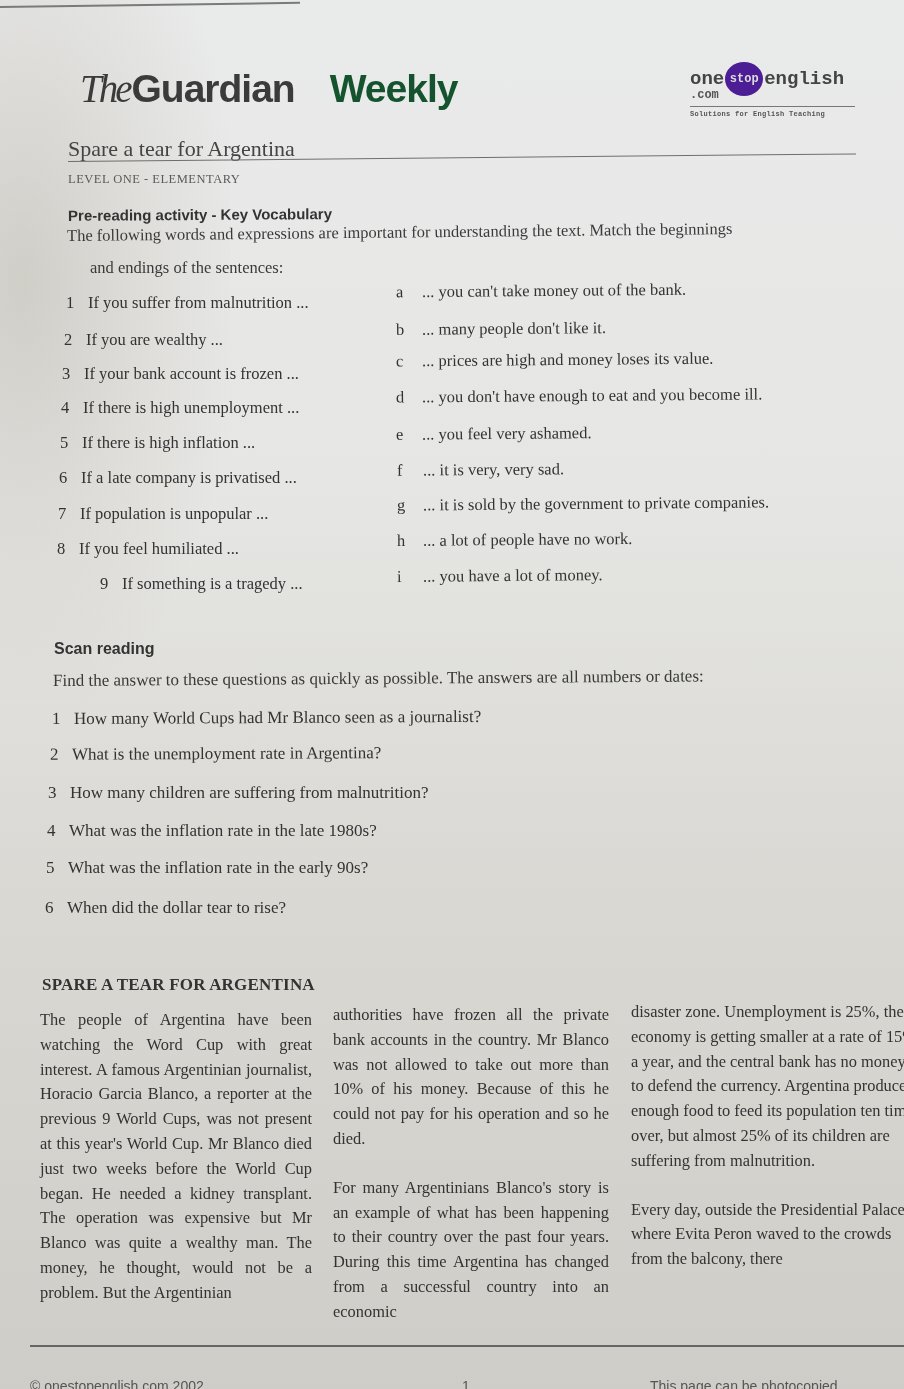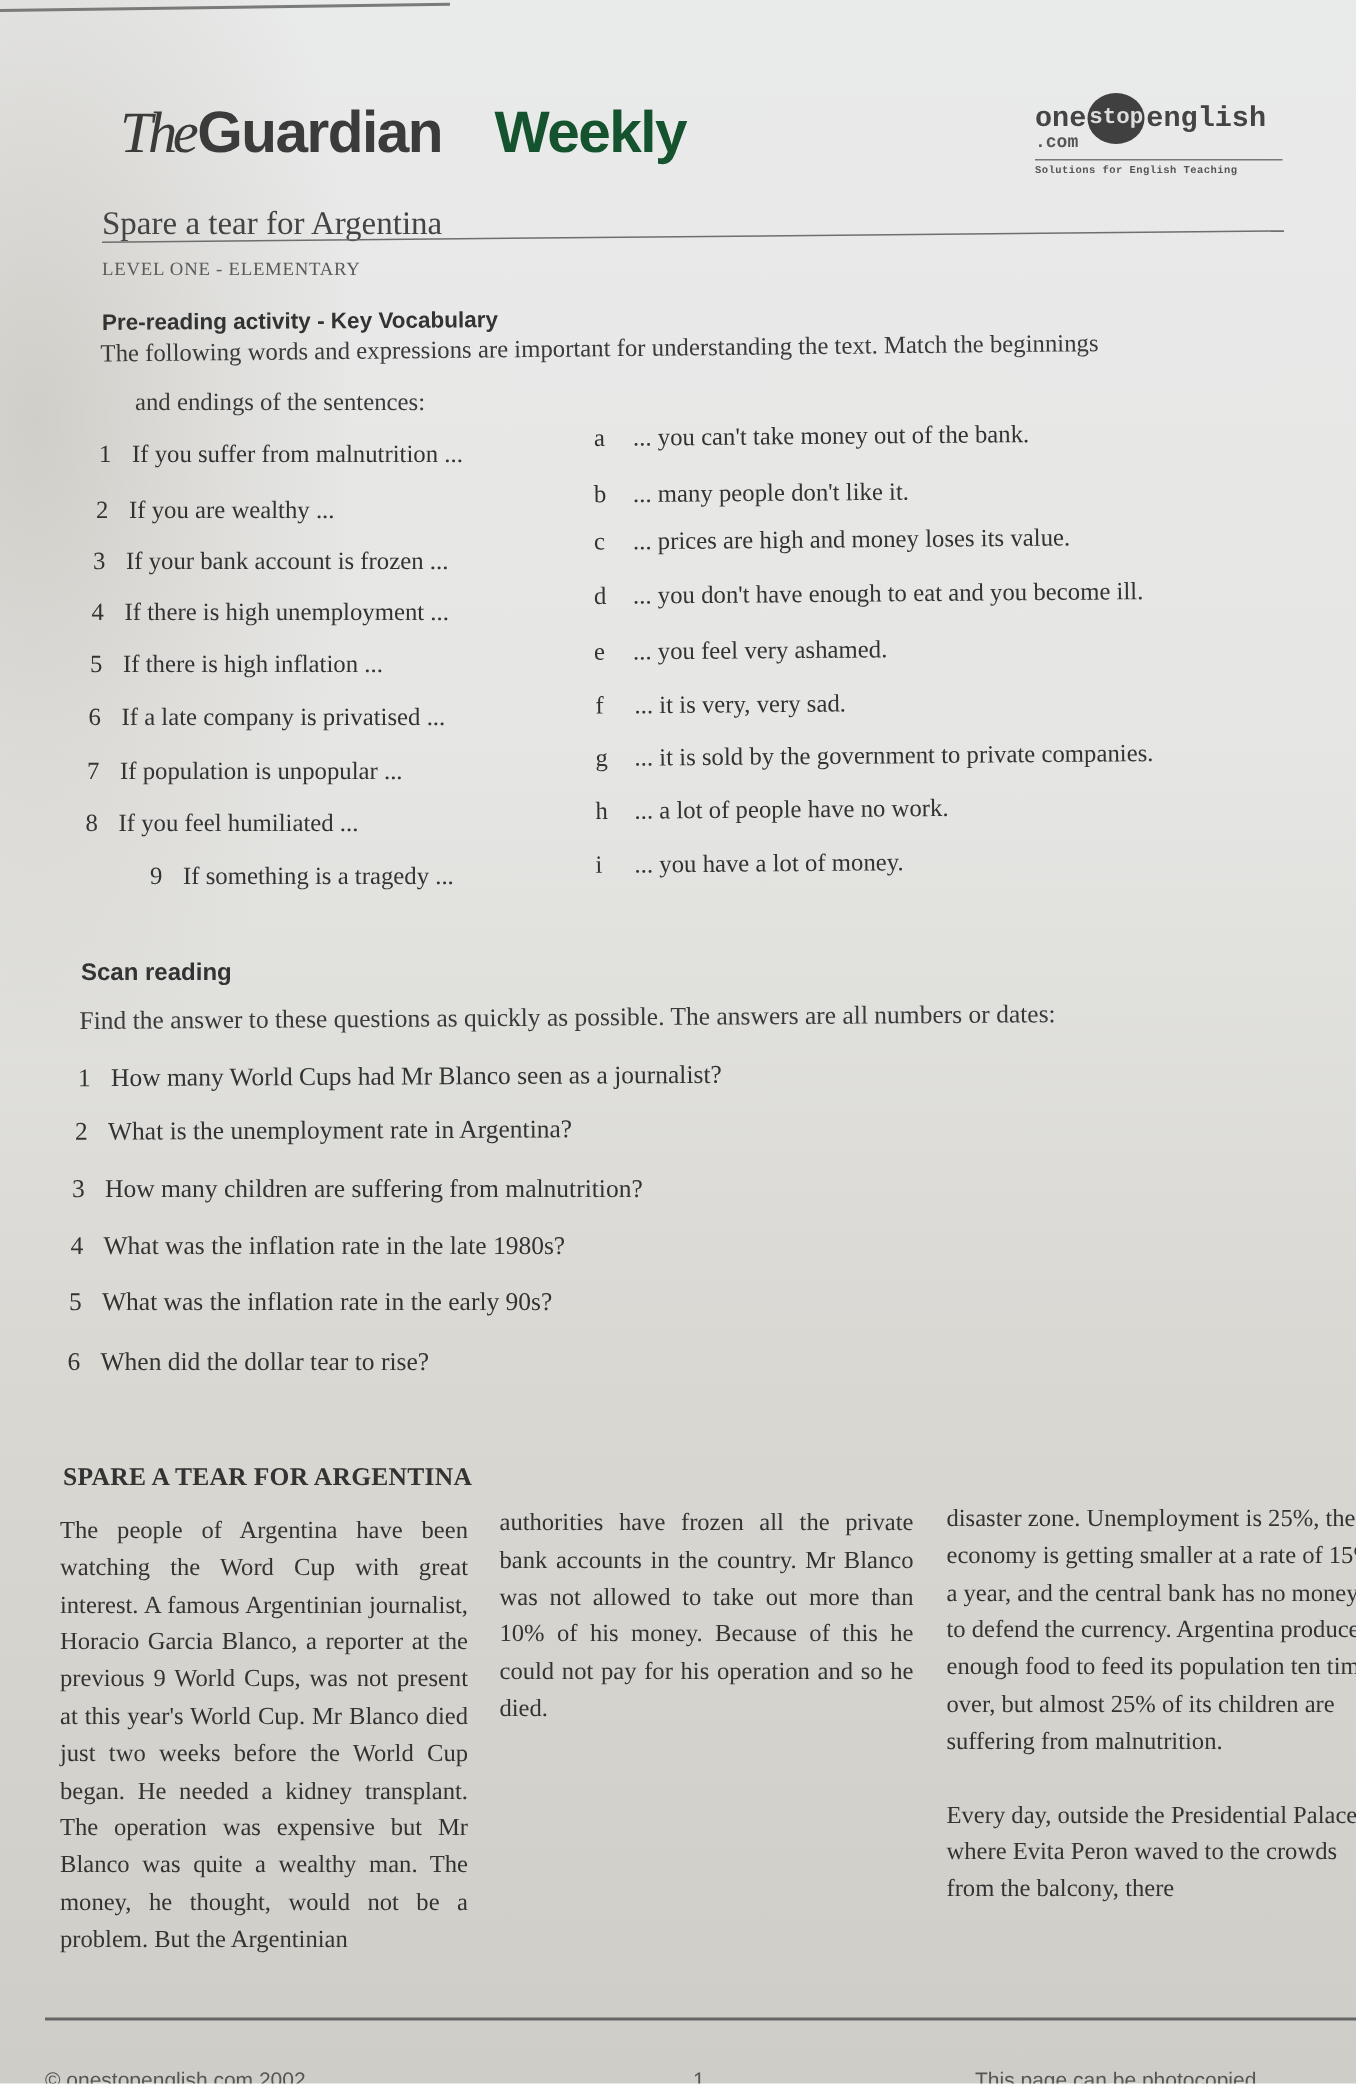--- a/index.html
+++ b/index.html
@@ -13,21 +13,21 @@
     background: radial-gradient(ellipse at 10% 40%, rgba(190,185,175,0.55) 0%, rgba(200,196,188,0.25) 45%, rgba(255,255,255,0) 75%);
     pointer-events:none;
   }
   .topline { position:absolute; left:0; top:6px; width:300px; height:2px; background:#7a7a7a; transform:rotate(-0.8deg); transform-origin:left; }
   .abs { position:absolute; }
   .gw { left:68px; top:66px; font-family:"Liberation Sans", sans-serif; font-size:39px; font-weight:bold; color:#3b3b3b; letter-spacing:-1px; }
   .gw .the { font-family:"Liberation Serif", serif; font-style:italic; font-weight:normal; letter-spacing:-3px; margin-right:2px;margin-left:12px; }
   .gw .weekly { color:#14532d;margin-left:35px; }
   .ose { left:690px; top:42px; width:165px; font-family:Liberation Mono, monospace;margin-top:20px; }
   .ose .row { font-size:19px; font-weight:bold; color:#444; display:flex; align-items:center; }
-  .ose .stop { display:inline-block; background:#404040; color:#ddd; border-radius:50%; width:38px; height:34px; line-height:34px; text-align:center; font-size:15px; margin:0 1px; }
+  .ose .stop { display:inline-block; background:#4c1d95; color:#ddd; border-radius:50%; width:38px; height:34px; line-height:34px; text-align:center; font-size:12px; margin:0 1px; }
   .ose .com { font-size:12px; font-weight:bold; color:#555; text-align:left; margin-top:-8px; padding-right:4px; }
   .ose .rule { height:1px; background:#777; margin:4px 0 3px 0; }
   .ose .tag { font-size:7px; font-weight:bold; color:#555; letter-spacing:0.3px; }
   .title { left:68px; top:136px; font-size:22px; color:#444; }
   .titleline { left:68px; top:161px; width:788px; height:1px; background:#6e6e6e; transform:rotate(-0.55deg); transform-origin:left; }
   .level { left:68px; top:172px; font-size:12.5px; color:#5a5a5a; letter-spacing:0.5px; }
   .h-sans { font-family:"Liberation Sans", sans-serif; font-weight:bold; font-size:15px; color:#333; }
   .body { font-size:16.5px; color:#3a3a3a; }
   .match { font-size:16.5px; color:#333; }
   .num { display:inline-block; width:22px; }
@@ -100,20 +100,21 @@
 <div class="abs q" style="left:45px; top:898px;"><span class="num">6</span><span>When did the dollar tear to rise?</span></div>
 
 <div class="abs art-head">SPARE A TEAR FOR ARGENTINA</div>
 
 <div class="abs col" style="left:40px; top:1008px; width:272px;">
   <p>The people of Argentina have been watching the Word Cup with great interest. A famous Argentinian journalist, Horacio Garcia Blanco, a reporter at the previous 9 World Cups, was not present at this year's World Cup. Mr Blanco died just two weeks before the World Cup began. He needed a kidney transplant. The operation was expensive but Mr Blanco was quite a wealthy man. The money, he thought, would not be a problem. But the Argentinian</p>
 </div>
 
 <div class="abs col" style="left:333px; top:1003px; width:276px;">
   <p>authorities have frozen all the private bank accounts in the country. Mr Blanco was not allowed to take out more than 10% of his money. Because of this he could not pay for his operation and so he died.</p>
+  <p>For many Argentinians Blanco's story is an example of what has been happening to their country over the past four years. During this time Argentina has changed from a successful country into an economic</p>
 </div>
 
 <div class="abs col" style="left:631px; top:1000px; width:290px; text-align:left;">
   <p>disaster zone. Unemployment is 25%, the economy is getting smaller at a rate of 15% a year, and the central bank has no money to defend the currency. Argentina produces enough food to feed its population ten times over, but almost 25% of its children are suffering from malnutrition.</p>
   <p>Every day, outside the Presidential Palace, where Evita Peron waved to the crowds from the balcony, there</p>
 </div>
 
 <div class="abs footline"></div>
 <div class="abs foot" style="left:30px;">© onestopenglish.com 2002</div>
 <div class="abs foot" style="left:462px;">1</div>

